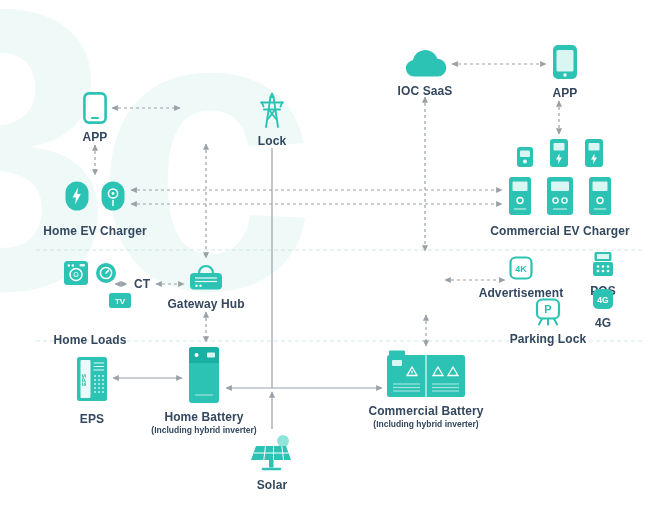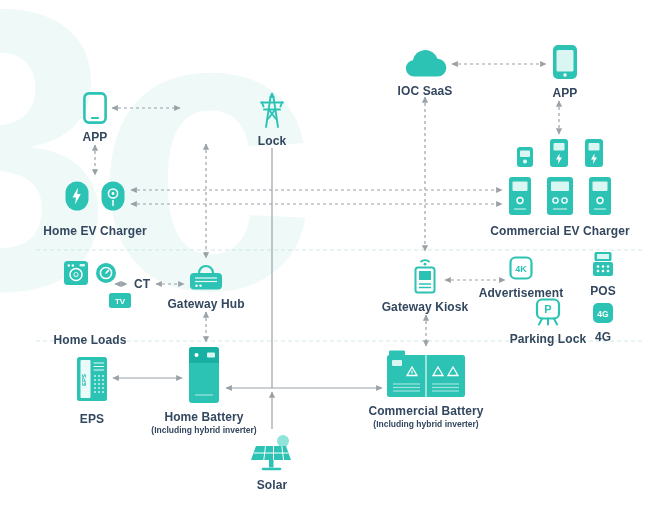--- a/index.html
+++ b/index.html
@@ -193,31 +193,20 @@
       <path d="M11 10 A7 7 0 0 1 25 10" fill="none" stroke="#2cc3b4" stroke-width="2.2"></path>
       <rect x="2" y="10" width="32" height="16.5" rx="4" fill="#2cc3b4"></rect>
       <line x1="7" y1="15" x2="29" y2="15" stroke="#fff" stroke-width="1.2" opacity=".9"></line>
       <line x1="7" y1="18.5" x2="29" y2="18.5" stroke="#fff" stroke-width="1.2" opacity=".9"></line>
       <circle cx="8.5" cy="22.8" r="1.2" fill="#fff"></circle>
         <circle cx="12.5" cy="22.8" r="1.2" fill="#fff"></circle>
     </svg>
     <div class="lbl">Gateway Hub</div>
   </div>
 
-  <div class="node" style="left:396px;top:256px;width:58px">
-    <svg width="30" height="38" viewBox="0 0 30 38">
-      <path d="M10.5 6 A6.4 6.4 0 0 1 19.5 6" fill="none" stroke="#2cc3b4" stroke-width="1.8"></path>
-      <circle cx="15" cy="8.2" r="1.4" fill="#2cc3b4"></circle>
-      <rect x="5.5" y="11.5" width="19" height="25" rx="2.5" fill="#fff" stroke="#2cc3b4" stroke-width="2"></rect>
-      <rect x="9" y="15" width="12" height="9" fill="#2cc3b4"></rect>
-      <line x1="9" y1="28" x2="21" y2="28" stroke="#2cc3b4" stroke-width="1.5"></line>
-      <line x1="9" y1="31.5" x2="21" y2="31.5" stroke="#2cc3b4" stroke-width="1.5"></line>
-    </svg>
-    <div class="lbl">Gateway Kiosk</div>
-  </div>
 
   <div class="node" style="left:484px;top:256px;width:74px">
     <svg width="24" height="24" viewBox="0 0 24 24">
       <rect x="1.5" y="1.5" width="21" height="21" rx="5" fill="none" stroke="#2cc3b4" stroke-width="2.2"></rect>
       <text x="12" y="16" font-size="9" font-weight="bold" fill="#2cc3b4" text-anchor="middle">4K</text>
     </svg>
     <div class="lbl">Advertisement</div>
   </div>
 
   <div class="node" style="left:584px;top:250px;width:38px">
@@ -239,21 +228,21 @@
 
   <div class="node" style="left:516px;top:298px;width:64px">
     <svg width="26" height="28" viewBox="0 0 26 28">
       <rect x="2" y="1.5" width="22" height="19" rx="5" fill="none" stroke="#2cc3b4" stroke-width="2.2"></rect>
       <text x="13" y="15" font-size="11" font-weight="bold" fill="#2cc3b4" text-anchor="middle">P</text>
       <path d="M7 20.5 L4 26.5 M19 20.5 L22 26.5 M13 20.5 L13 26.5" stroke="#2cc3b4" stroke-width="2" fill="none" stroke-linecap="round"></path>
     </svg>
     <div class="lbl">Parking Lock</div>
   </div>
 
-  <div class="node" style="left:586px;top:302px;width:34px">
+  <div class="node" style="left:586px;top:288px;width:34px">
     <svg width="22" height="22" viewBox="0 0 22 22">
       <rect x="1" y="1" width="20" height="20" rx="5" fill="#2cc3b4"></rect>
       <text x="11" y="15" font-size="8.5" font-weight="bold" fill="#fff" text-anchor="middle">4G</text>
     </svg>
     <div class="lbl">4G</div>
   </div>
 
   <div class="node" style="left:70px;top:356px;width:44px">
     <svg width="32" height="46" viewBox="0 0 32 46">
       <rect x="1" y="1" width="30" height="44" rx="2.5" fill="#2cc3b4"></rect>

